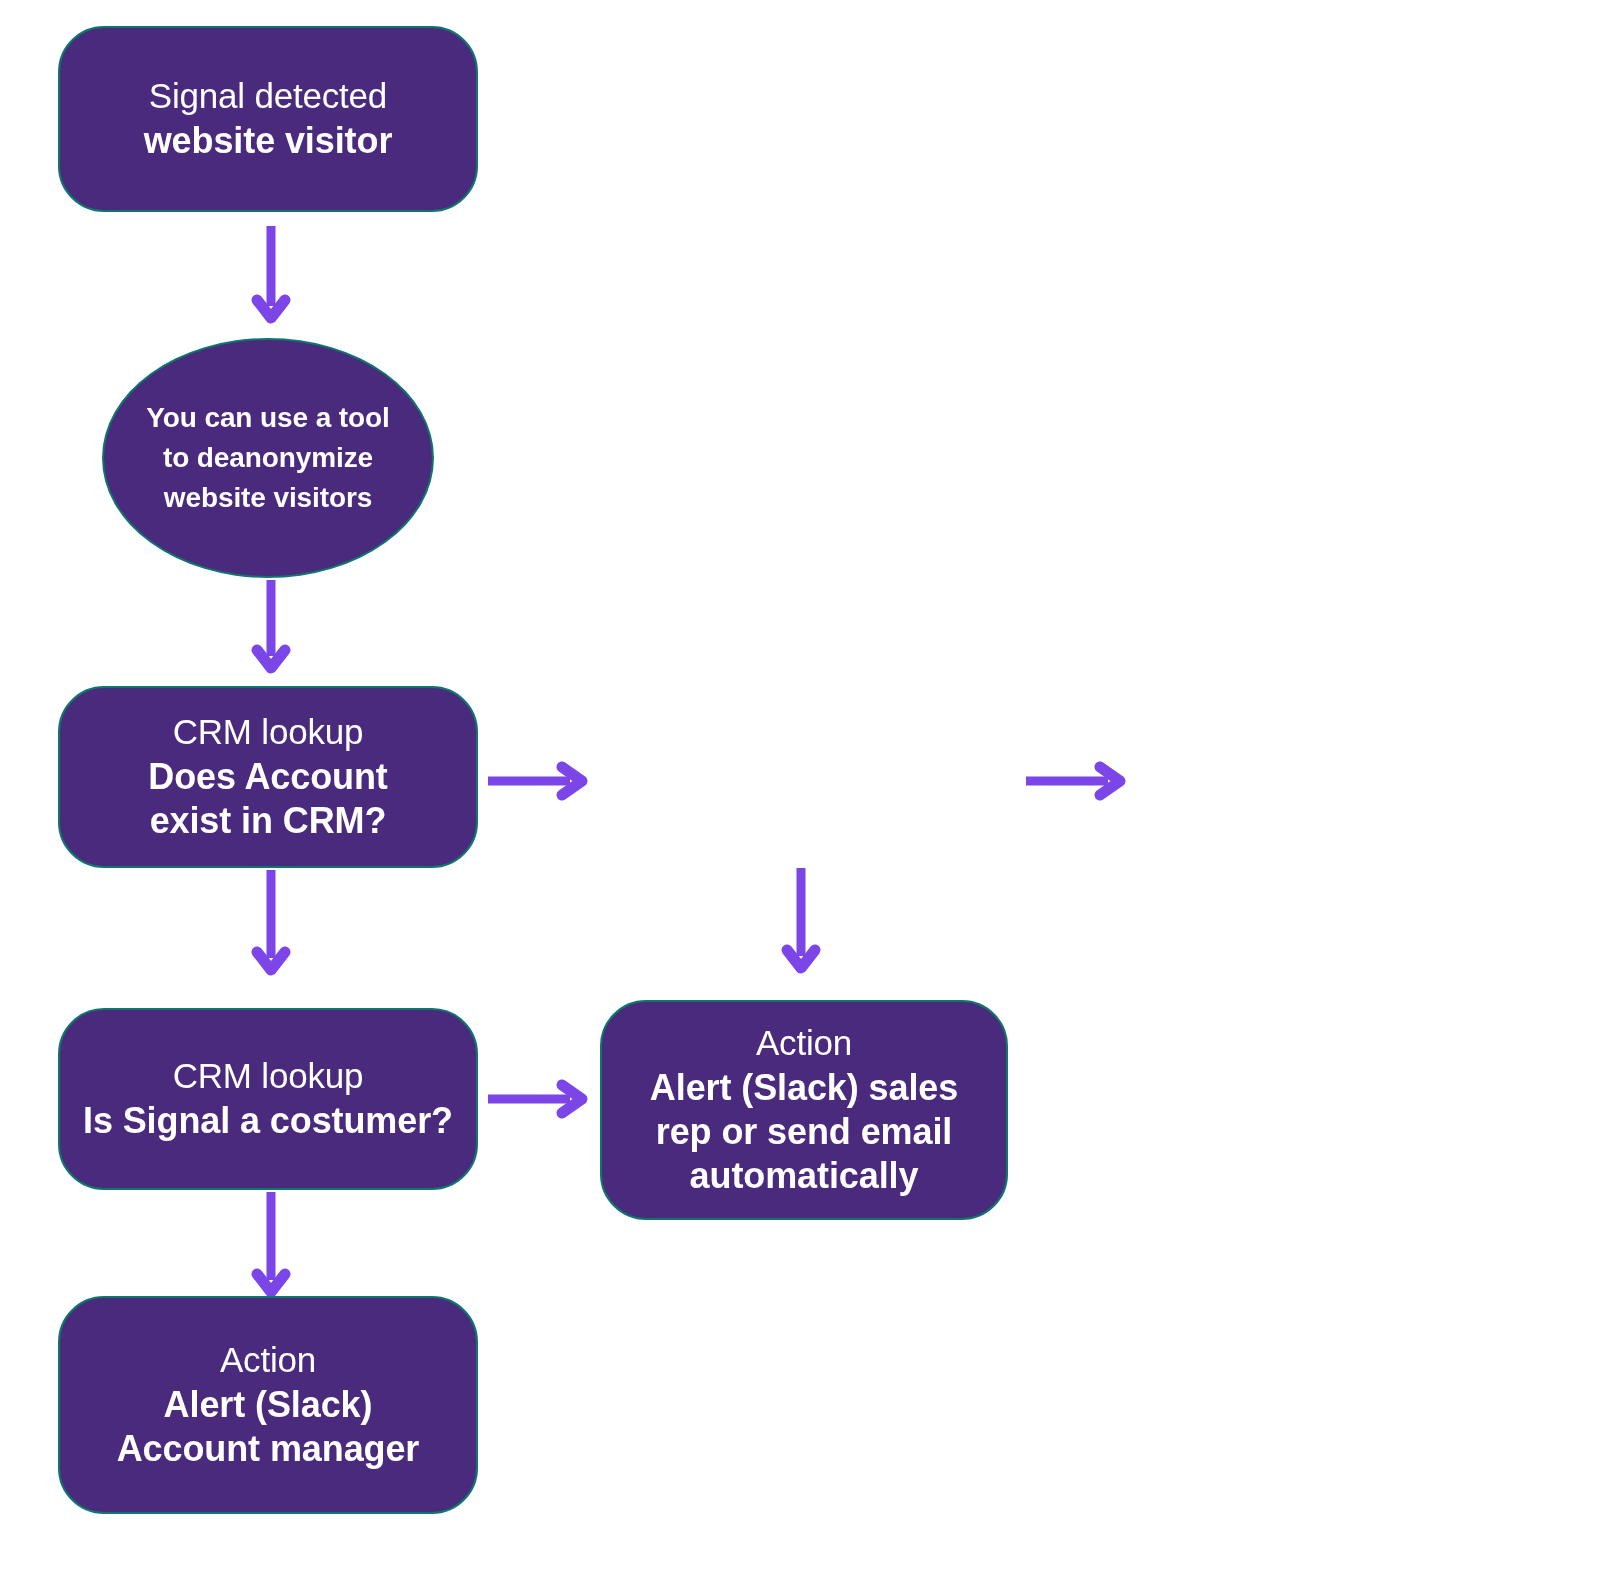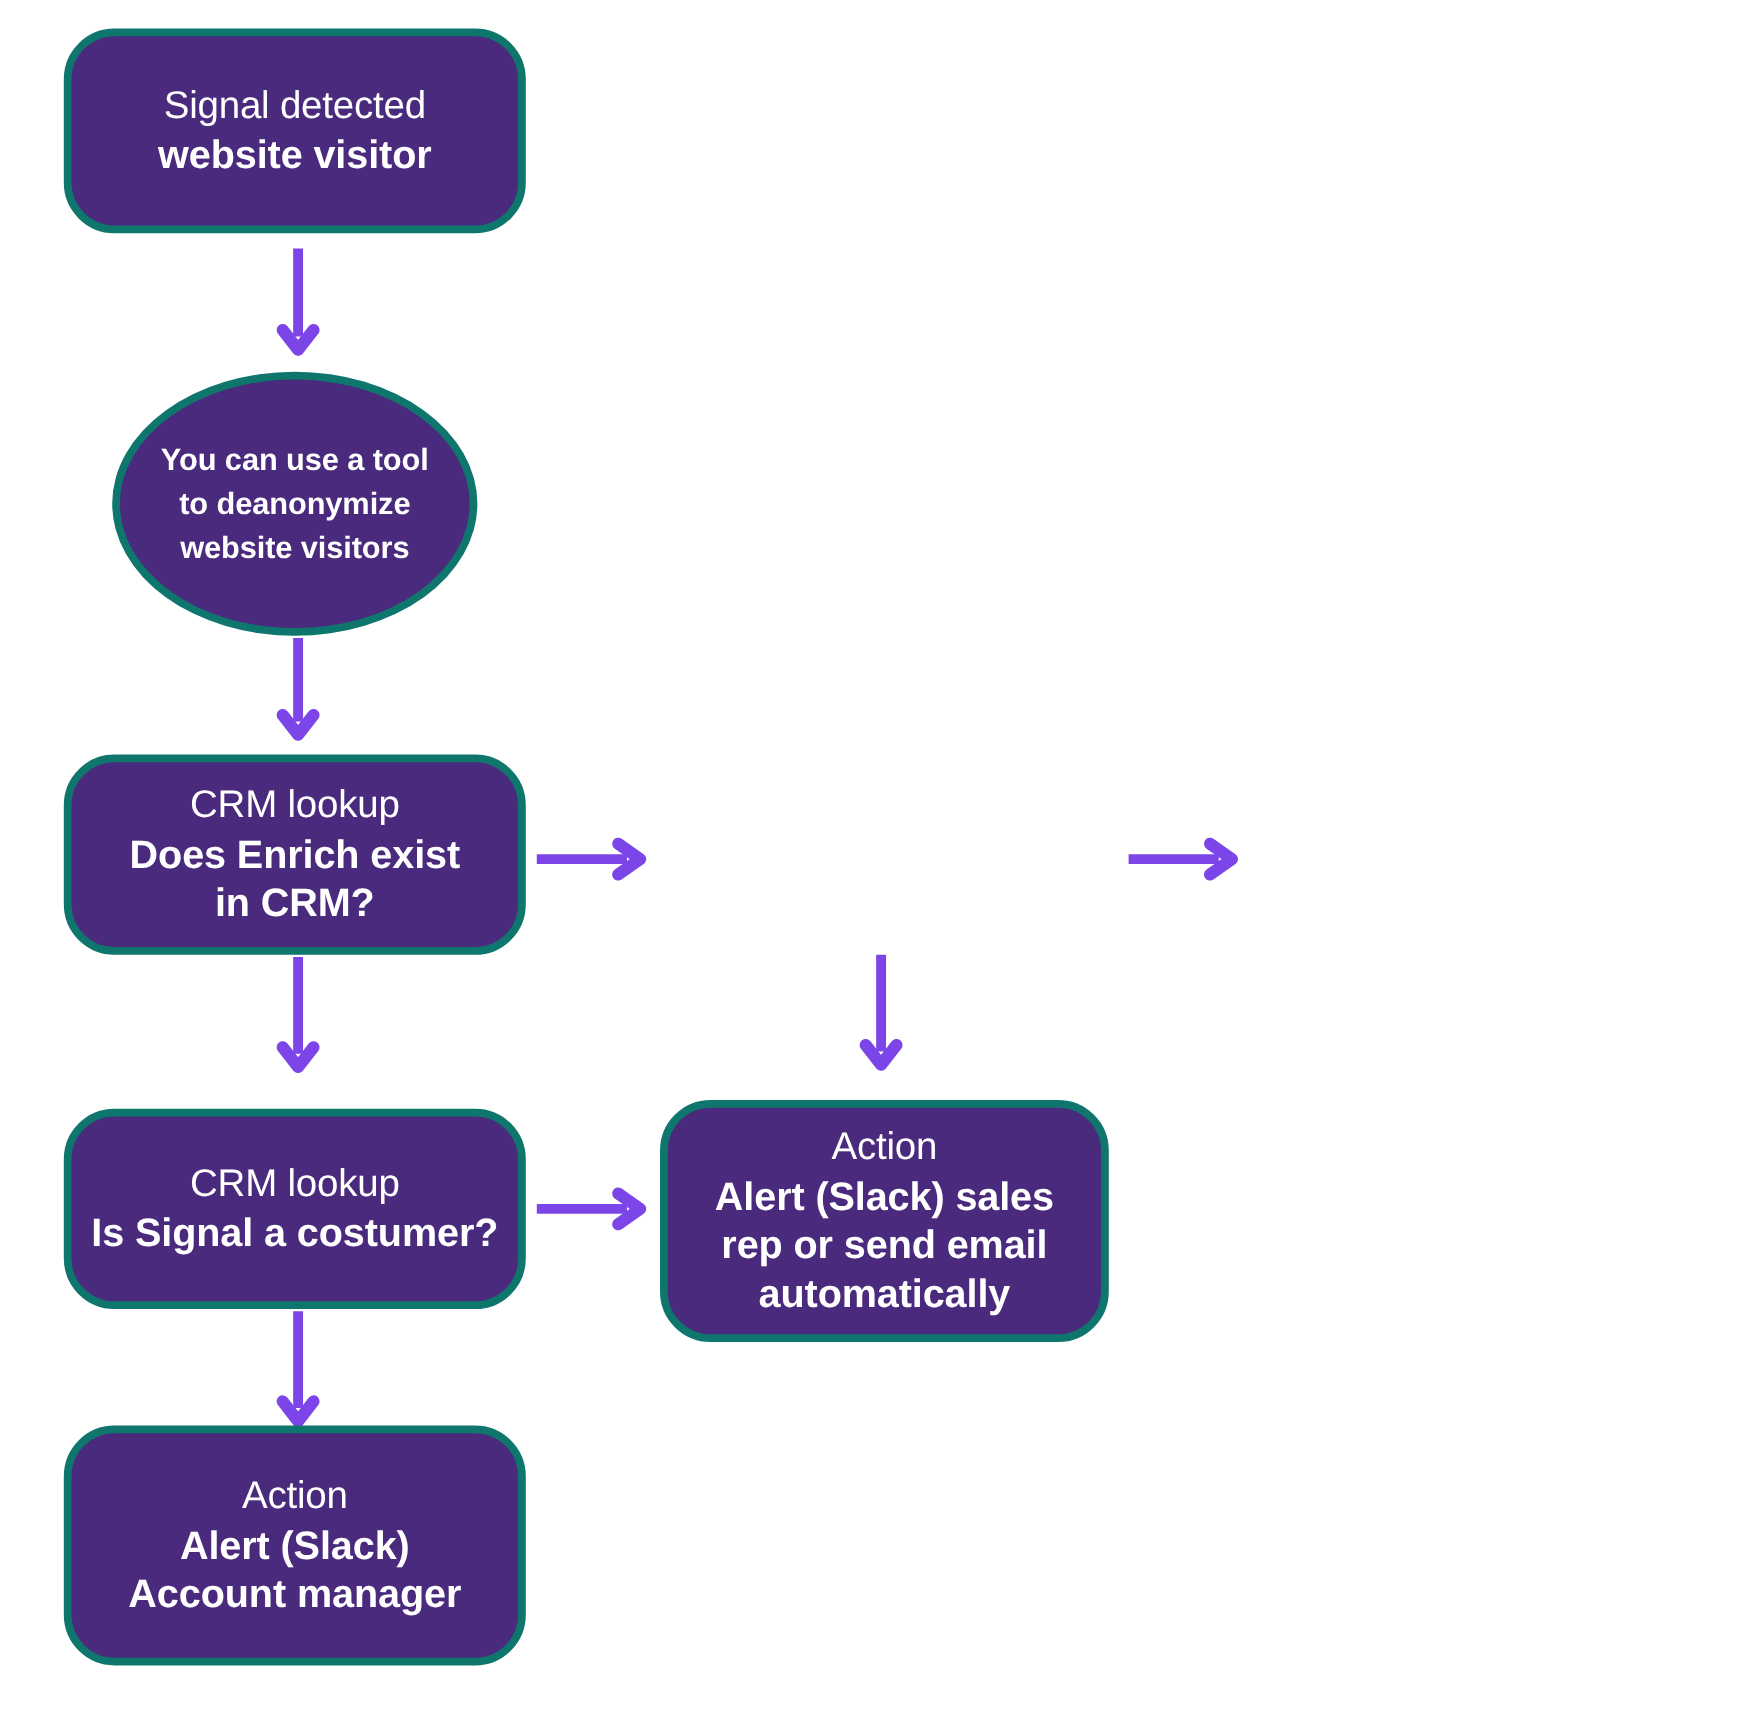--- a/index.html
+++ b/index.html
@@ -16,21 +16,21 @@
     position: relative;
     width: 1600px;
     height: 1574px;
     background: #ffffff;
     overflow: hidden;
   }
   .node {
     position: absolute;
     box-sizing: border-box;
     background: #4a2a7c;
-    border: 7px solid #0f766e;
+    border: 2px solid #0f766e;
     color: #ffffff;
     display: flex;
     flex-direction: column;
     align-items: center;
     justify-content: center;
     text-align: center;
     line-height: 1.22;
     padding: 6px 14px;
   }
   .node.rounded {
@@ -101,21 +101,21 @@
     <div class="ellipse-text">website visitors</div>
   </div>
 
   <svg class="arrow" style="left:248px; top:578px;" width="46" height="110" viewBox="0 0 46 110">
     <path class="shaft" d="M23 2 L23 78"></path>
     <path class="head" d="M9 72 L23 90 L37 72"></path>
   </svg>
 
   <div class="node rounded" style="left:58px; top:686px; width:420px; height:182px;">
     <div class="title">CRM lookup</div>
-    <div class="subtitle" style="max-width:320px;">Does Enrich exist in CRM?</div>
+    <div class="subtitle" style="max-width:320px;">Does Account exist in CRM?</div>
   </div>
 
   <svg class="arrow" style="left:486px; top:758px;" width="112" height="46" viewBox="0 0 112 46">
     <path class="shaft" d="M2 23 L84 23"></path>
     <path class="head" d="M76 9 L96 23 L76 37"></path>
   </svg>
 
 
   <svg class="arrow" style="left:1024px; top:758px;" width="112" height="46" viewBox="0 0 112 46">
     <path class="shaft" d="M2 23 L84 23"></path>

